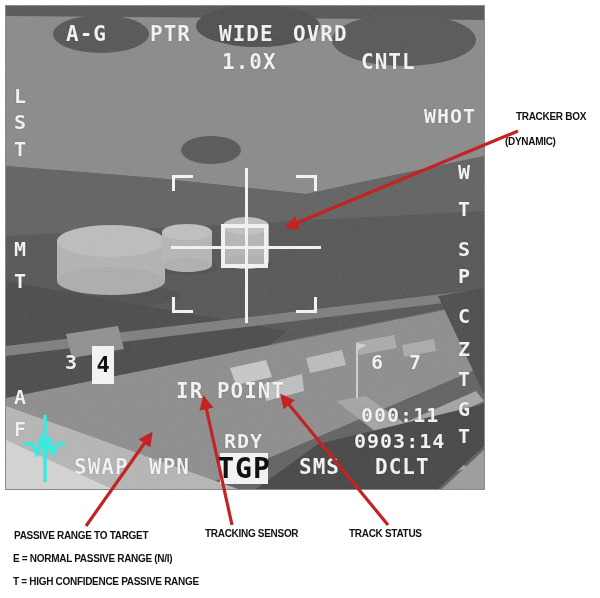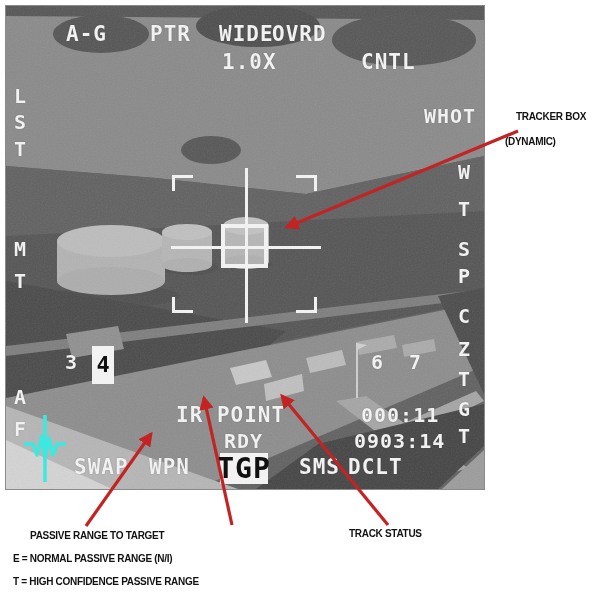--- a/index.html
+++ b/index.html
@@ -96,21 +96,21 @@
     <div class="xline" style="left:165px;top:240px;width:150px;height:3px;"></div>
     <div class="tracker"></div>
     <div class="bk tl" style="left:166px;top:169px;"></div>
     <div class="bk tr" style="left:290px;top:169px;"></div>
     <div class="bk bl" style="left:166px;top:291px;"></div>
     <div class="bk br" style="left:290px;top:291px;"></div>
 
     <div class="hud big" style="left:60px;top:18px;">A-G</div>
     <div class="hud big" style="left:144px;top:18px;">PTR</div>
     <div class="hud big" style="left:213px;top:18px;">WIDE</div>
-    <div class="hud big" style="left:266px;top:18px;">OVRD</div>
+    <div class="hud big" style="left:287px;top:18px;">OVRD</div>
     <div class="hud big" style="left:355px;top:18px;margin-top:28px;">CNTL</div>
     <div class="hud big" style="left:216px;top:46px;">1.0X</div>
 
     <div class="hud" style="left:8px;top:80px;">L</div>
     <div class="hud" style="left:8px;top:106px;">S</div>
     <div class="hud" style="left:8px;top:133px;">T</div>
     <div class="hud" style="left:8px;top:233px;">M</div>
     <div class="hud" style="left:8px;top:265px;">T</div>
     <div class="hud" style="left:8px;top:381px;">A</div>
     <div class="hud" style="left:8px;top:413px;">F</div>
@@ -124,44 +124,45 @@
     <div class="hud" style="left:452px;top:333px;">Z</div>
     <div class="hud" style="left:452px;top:363px;">T</div>
     <div class="hud" style="left:452px;top:393px;">G</div>
     <div class="hud" style="left:452px;top:420px;">T</div>
 
     <div class="hud" style="left:59px;top:346px;">3</div>
     <div class="selbox" style="left:86px;top:340px;width:22px;height:38px;font-size:22px;">4</div>
     <div class="hud" style="left:365px;top:346px;">6</div>
     <div class="hud" style="left:403px;top:346px;">7</div>
 
-    <div class="hud big" style="left:170px;top:375px;margin-top:24px;">IR POINT</div>
+    <div class="hud big" style="left:170px;top:375px;">IR POINT</div>
     <div class="hud" style="left:355px;top:399px;">000:11</div>
     <div class="hud" style="left:218px;top:425px;">RDY</div>
     <div class="hud" style="left:348px;top:425px;">0903:14</div>
 
     <svg style="position:absolute;left:16px;top:408px;" width="46" height="70" viewBox="0 0 46 70">
       <line x1="23" y1="1" x2="23" y2="68" stroke="var(--cyan)" stroke-width="3.5"></line>
       <polyline points="2,30 11,30 15,41 20,22 23,45 27,24 31,41 35,30 44,30" fill="none" stroke="var(--cyan)" stroke-width="3.5" stroke-linejoin="round"></polyline>
     </svg>
 
     <div class="hud big" style="left:68px;top:451px;">SWAP</div>
     <div class="hud big" style="left:143px;top:451px;">WPN</div>
     <div class="selbox" style="left:214px;top:447px;width:48px;height:31px;font-size:28px;letter-spacing:1px;">TGP</div>
     <div class="hud big" style="left:293px;top:451px;">SMS</div>
-    <div class="hud big" style="left:342px;top:451px;text-align:center;">DCLT</div>
+    <div class="hud big" style="left:369px;top:451px;text-align:center;">DCLT</div>
   </div>
 
   <div class="callout" style="left:505px;top:112px;width:92px;text-align:center;">TRACKER BOX</div>
   <div class="callout" style="left:505px;top:137px;width:92px;">(DYNAMIC)</div>
 
-  <div class="callout" style="left:14px;top:531px;margin-left:16px;">PASSIVE RANGE TO TARGET</div>
+  <div class="callout" style="left:14px;top:531px;">PASSIVE RANGE TO TARGET</div>
   <div class="callout" style="left:13px;top:554px;">E = NORMAL PASSIVE RANGE (N/I)</div>
   <div class="callout" style="left:13px;top:577px;">T  = HIGH CONFIDENCE PASSIVE RANGE</div>
 
+  <div class="callout" style="left:205px;top:529px;">TRACKING SENSOR</div>
   <div class="callout" style="left:349px;top:529px;">TRACK STATUS</div>
 
   <svg id="arrows" viewBox="0 0 600 598">
     <defs>
       <marker id="ah" viewBox="0 0 10 10" refX="8" refY="5" markerWidth="4.5" markerHeight="4.5" orient="auto-start-reverse">
         <path d="M0,0 L10,5 L0,10 z" fill="var(--red)"></path>
       </marker>
     </defs>
     <line x1="518" y1="131" x2="287" y2="227" stroke="var(--red)" stroke-width="3.2" marker-end="url(#ah)"></line>
     <line x1="86" y1="526" x2="151" y2="434" stroke="var(--red)" stroke-width="3.2" marker-end="url(#ah)"></line>

